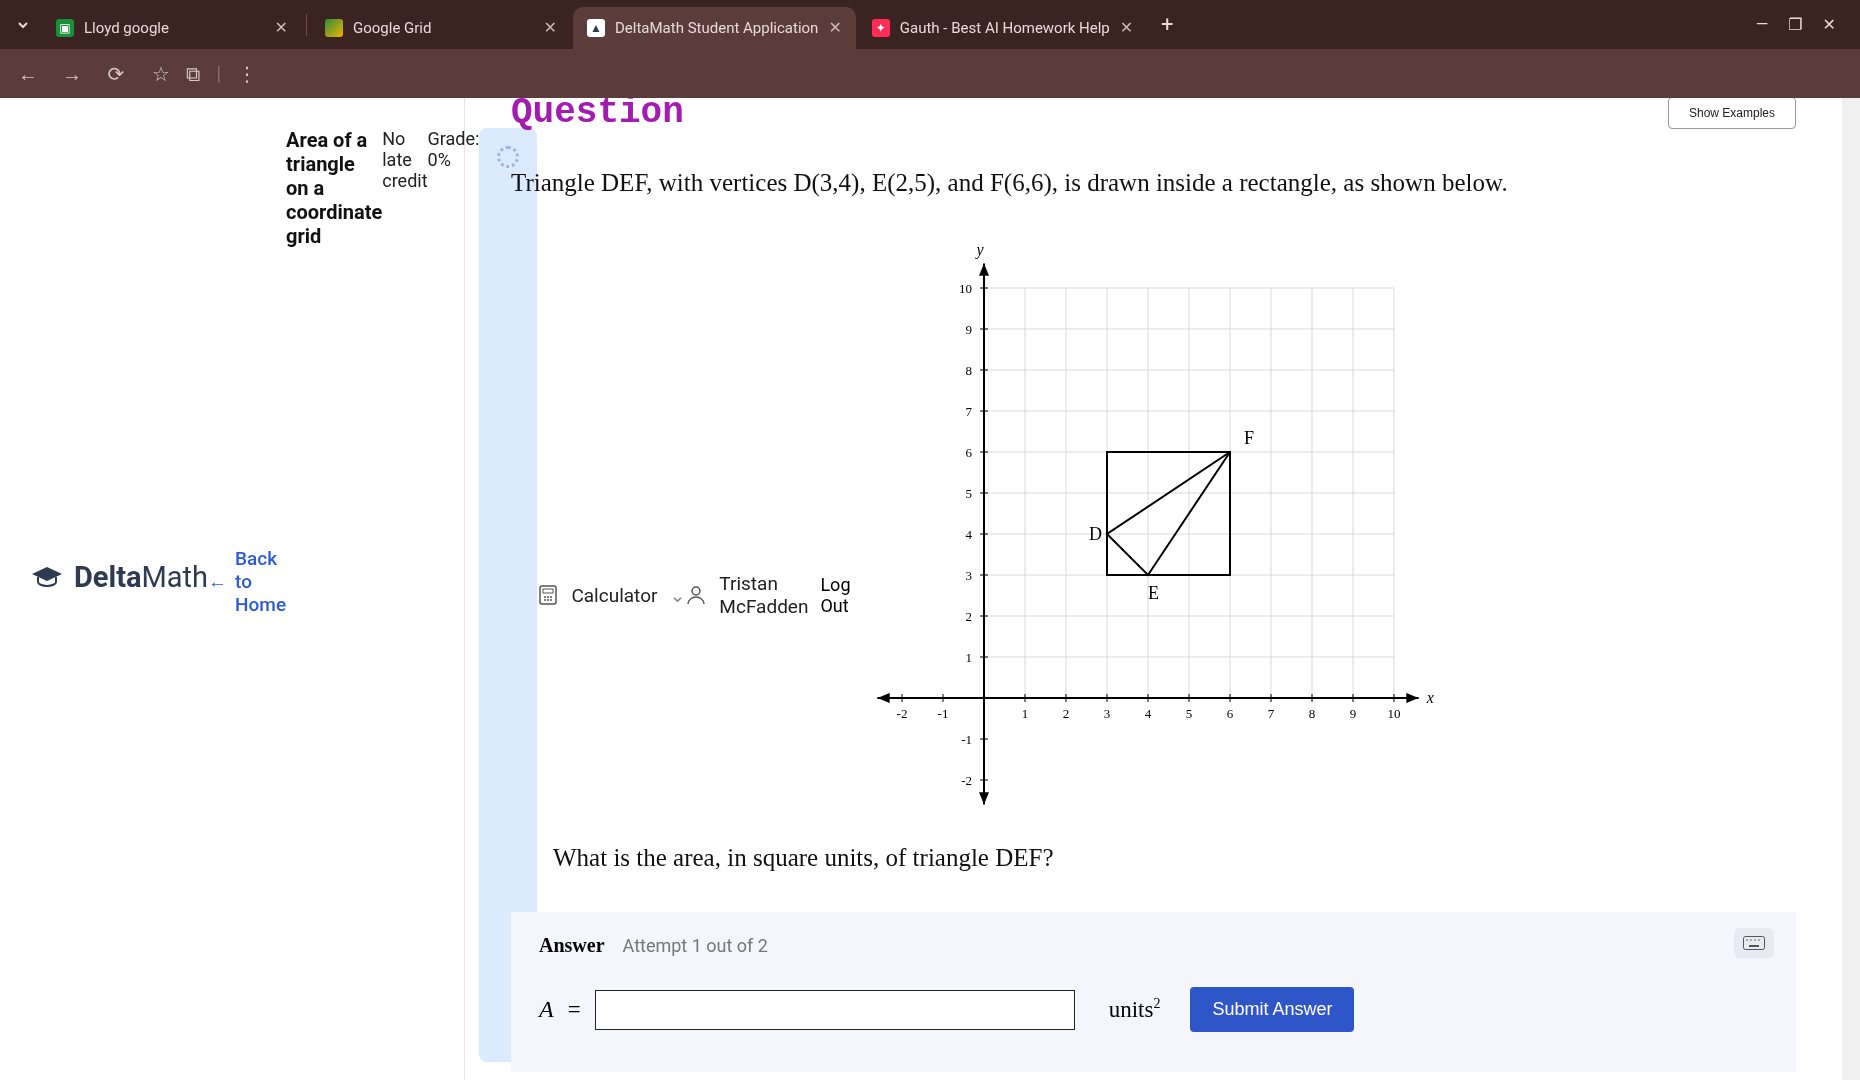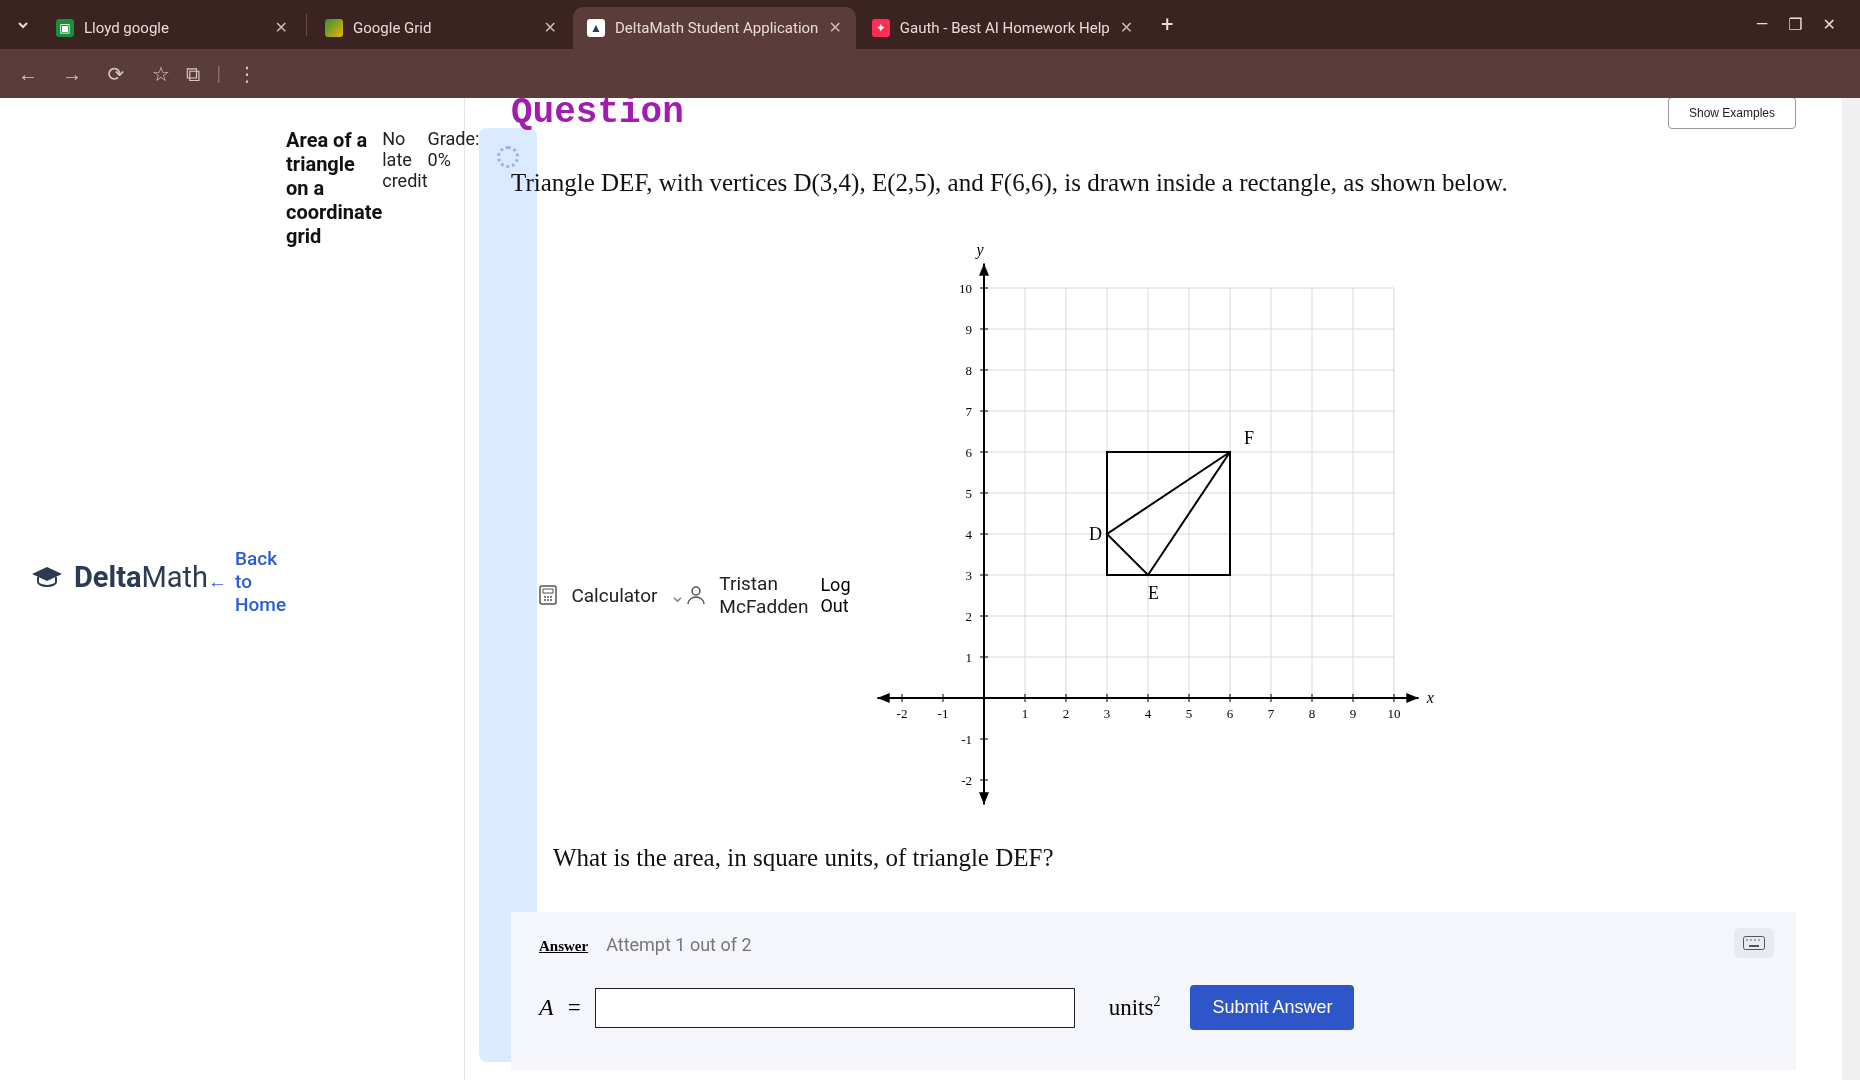--- a/index.html
+++ b/index.html
@@ -53,21 +53,21 @@
   .main { flex:1; position:relative; overflow:hidden;}
   .main-inner { position:absolute; top:-6px; left:0; right:0; padding:0 46px 0 46px; }
   .question-head { display:flex; align-items:center; justify-content:space-between;}
   .question-label { font-family: Liberation Mono, monospace; font-size:36px; font-weight:700; color:#a21caf; padding-top:0;}
   .show-ex { border:1px solid #999; background:#fff; padding:8px 20px; font-size:12px; color:#222; border-radius:4px;}
   .question-text { font-family: Georgia, "Times New Roman", serif; font-size:25px; color:#111; margin-top:32px; line-height:1.4;}
   .chart-wrap { margin-top:28px; display:flex; justify-content:center;}
   .prompt-text { font-family: Georgia, "Times New Roman", serif; font-size:25px; color:#111; margin-top:36px; margin-left:42px;}
   .answer-block { background:#f4f6fb; margin-top:40px; padding:22px 28px 40px; position:relative;}
   .answer-head { display:flex; align-items:baseline; gap:18px;}
-  .answer-head .ah { font-family: Georgia, serif; font-size:15px; font-weight:700;text-decoration:underline;}
+  .answer-head .ah { font-family: Georgia, serif; font-size:20px; font-weight:700;}
   .answer-head .attempt { font-size:18px; color:#777;}
   .keyboard-btn { position:absolute; right:22px; top:16px; width:40px; height:30px; background:#e6eaf2; border-radius:6px; display:flex; align-items:center; justify-content:center; font-size:16px; color:#555;}
   .answer-input-row { display:flex; align-items:center; gap:14px; margin-top:30px;}
   .answer-input-row .avar { font-family: Georgia, serif; font-size:24px; font-style:italic;}
   .answer-input-row .eq { font-family: Georgia, serif; font-size:23px; }
   .answer-field { width:480px; height:40px; border:1px solid #222; background:#fff; }
   .units-lbl { font-family: Georgia, serif; font-size:23px; margin-left:20px; }
   .units-lbl sup { font-size:14px; }
   .submit-btn { background:#2f56c9; color:#fff; border:none; padding:12px 22px; font-size:18px; border-radius:4px; margin-left:16px;}
 

